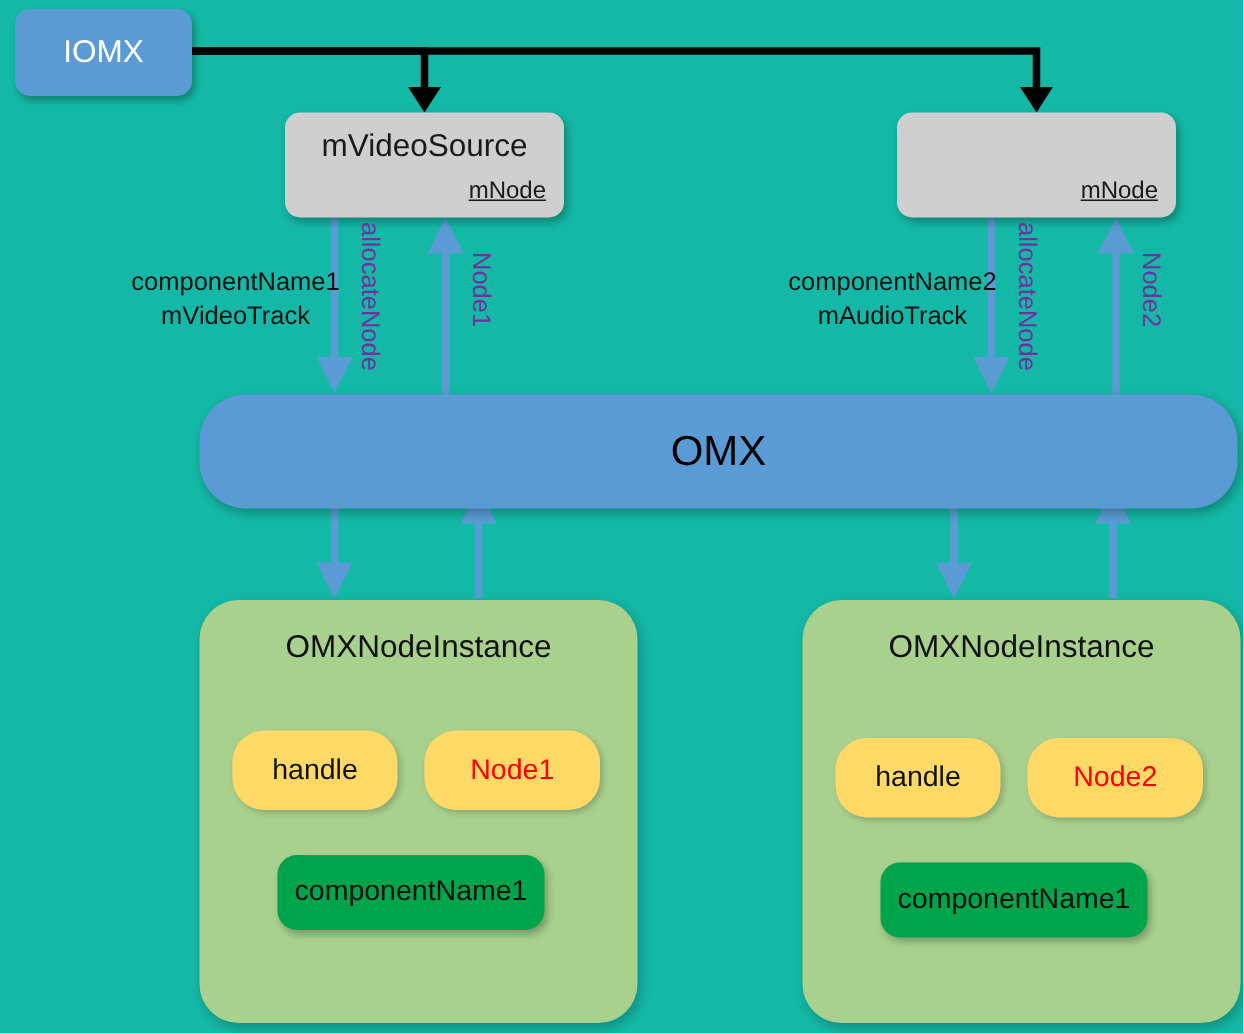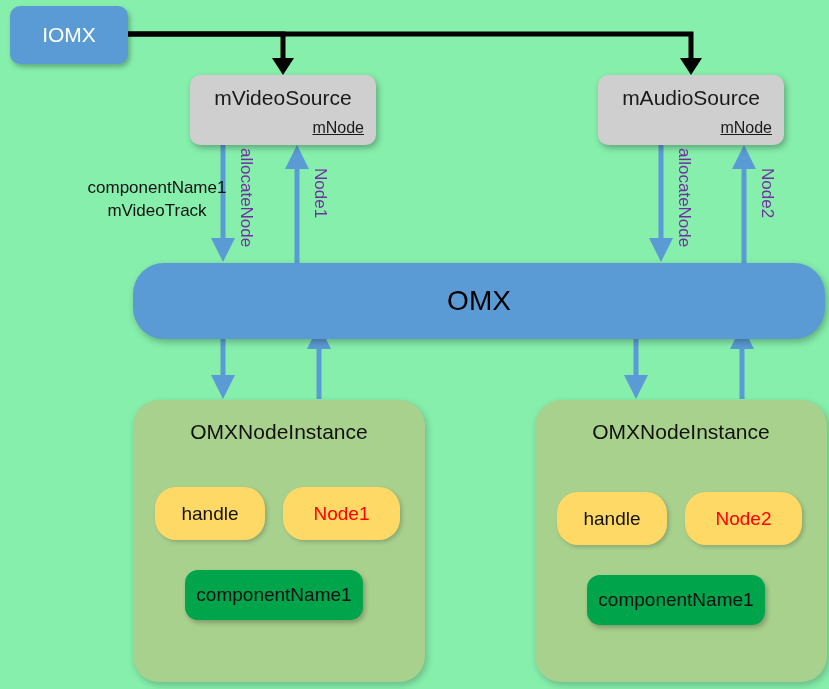--- a/index.html
+++ b/index.html
@@ -4,21 +4,21 @@
 <style>
   html,body{margin:0;padding:0;background:#ffffff;}
   body{
     font-family:"Liberation Sans","DejaVu Sans",sans-serif;
     -webkit-font-smoothing:antialiased;
   }
   #canvas{
     position:relative;
     width:829px;
     height:689px;
-    background:#86efac;
+    background:#14b8a6;
     overflow:hidden;
   }
 
   
   .box{
     position:absolute;
     box-sizing:border-box;
     display:flex;
     align-items:center;
     justify-content:center;
@@ -200,31 +200,34 @@
   <div class="box iomx">
     <span>IOMX</span>
   </div>
 
   <div class="box srcbox src-video">
     <span class="title">mVideoSource</span>
     <span class="mnode">mNode</span>
   </div>
 
   <div class="box srcbox src-audio">
-    <span class="title">mAudioSource</span>
     <span class="mnode">mNode</span>
   </div>
 
   <div class="tlabel" style="left:62px; top:177px; width:190px;">
     <div>componentName1</div>
     <div>mVideoTrack</div>
   </div>
   <div class="vlabel" style="left:256px; top:148px;">allocateNode</div>
   <div class="vlabel" style="left:330px; top:168px;">Node1</div>
 
+  <div class="tlabel" style="left:500px; top:177px; width:190px;">
+    <div>componentName2</div>
+    <div>mAudioTrack</div>
+  </div>
   <div class="vlabel" style="left:694px; top:148px;">allocateNode</div>
   <div class="vlabel" style="left:777px; top:168px;">Node2</div>
 
   <div class="box omx">
     <span>OMX</span>
   </div>
 
   <div class="box panel panel-left">
     <span class="ptitle">OMXNodeInstance</span>
   </div>

